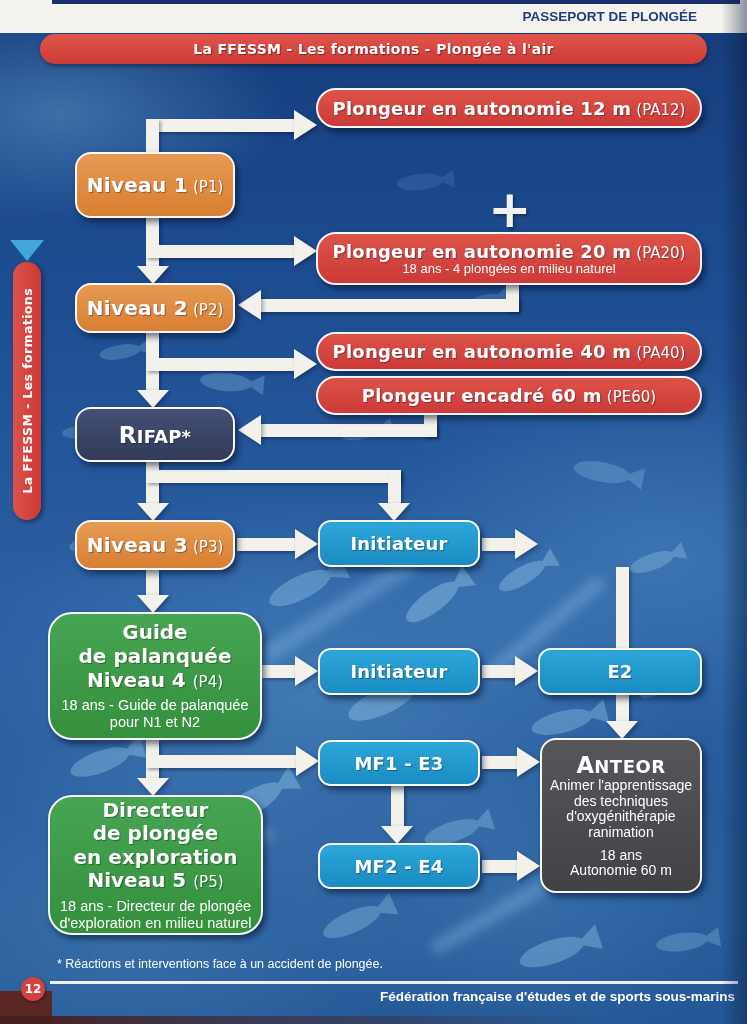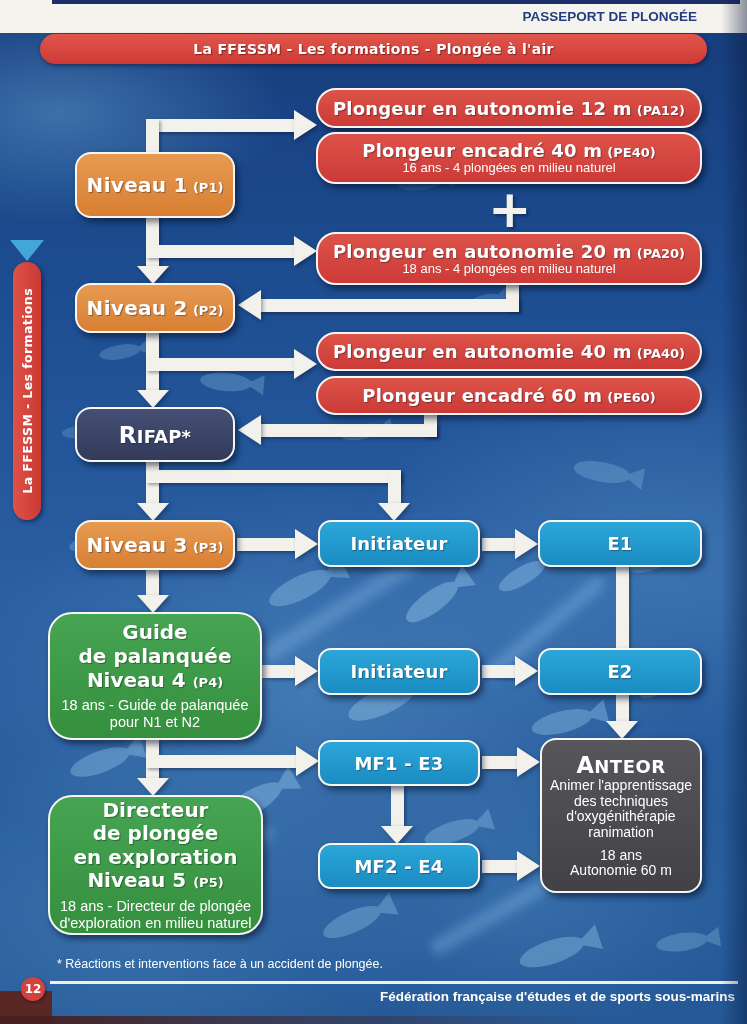--- a/index.html
+++ b/index.html
@@ -50,21 +50,21 @@
     justify-content:center;text-align:center;}
   .red{background:linear-gradient(180deg,#dc5349,#cc3a37);border-radius:20px;}
   .orange{background:linear-gradient(180deg,#e69a52,#d87f33);border-radius:16px;}
   .blue{background:linear-gradient(180deg,#2ca6d9,#1a8cc2);border-radius:13px;}
   .green{background:linear-gradient(180deg,#46a452,#35903e);border-radius:24px;}
   .navy{background:linear-gradient(180deg,#454f75,#323b5a);border-radius:16px;}
   .gray{background:linear-gradient(180deg,#57565b,#424146);border-radius:16px;}
   .trow{white-space:nowrap;text-shadow:1px 1px 1px rgba(20,20,40,.4);}
   .t18{font-size:18px;font-weight:bold;letter-spacing:.2px;}
   .t20{font-size:20px;font-weight:bold;letter-spacing:.3px;}
-  .code{font-size:13px;font-weight:bold;}
+  .code{font-size:15px;font-weight:normal;}
   .sub{font-family:"Liberation Sans",sans-serif;font-weight:400;font-size:13px;line-height:1.12;}
   .gline{font-size:20px;font-weight:bold;line-height:1.18;text-shadow:1px 1px 1px rgba(10,40,20,.45);}
   .gsub{font-family:"Liberation Sans",sans-serif;font-weight:400;font-size:14.5px;line-height:1.15;margin-top:5px;}
   .flet::first-letter{font-size:1.28em;}
   .anteor-title{font-size:18px;font-weight:bold;letter-spacing:.5px;}
   .anteor-title::first-letter{font-size:1.25em;}
 
   
   .footnote{position:absolute;left:57px;top:957px;z-index:4;color:#fff;font-family:"Liberation Sans",sans-serif;font-size:12.5px;}
   .foot-line{position:absolute;left:50px;top:981px;width:688px;height:3px;background:#f0efe8;z-index:4;}
@@ -193,24 +193,20 @@
   <div class="arr r" style="left:517px;top:747px;"></div>
   <div class="line" style="left:391px;top:786px;width:13px;height:41px;"></div>
   <div class="arr d" style="left:381px;top:826px;"></div>
   <div class="line" style="left:482px;top:860px;width:36px;height:13px;"></div>
   <div class="arr r" style="left:517px;top:851px;"></div>
 
   <div class="box red" style="left:316px;top:88px;width:386px;height:40px;">
     <div class="trow"><span class="t18">Plongeur en autonomie 12 m</span> <span class="code">(PA12)</span></div>
   </div>
 
-  <div class="box red" style="left:316px;top:132px;width:386px;height:52px;">
-    <div class="trow"><span class="t18">Plongeur encadré 40 m</span> <span class="code">(PE40)</span></div>
-    <div class="sub">16 ans - 4 plongées en milieu naturel</div>
-  </div>
 
   <div class="box orange" style="left:75px;top:152px;width:160px;height:66px;">
     <div class="trow"><span class="t20">Niveau 1</span> <span class="code">(P1)</span></div>
   </div>
 
   <div class="box red" style="left:316px;top:232px;width:386px;height:53px;">
     <div class="trow"><span class="t18">Plongeur en autonomie 20 m</span> <span class="code">(PA20)</span></div>
     <div class="sub">18 ans - 4 plongées en milieu naturel</div>
   </div>
 
@@ -231,23 +227,20 @@
   </div>
 
   <div class="box orange" style="left:75px;top:520px;width:160px;height:50px;">
     <div class="trow"><span class="t20">Niveau 3</span> <span class="code">(P3)</span></div>
   </div>
 
   <div class="box blue" style="left:318px;top:520px;width:162px;height:47px;">
     <div class="trow t18">Initiateur</div>
   </div>
 
-  <div class="box blue" style="left:538px;top:520px;width:164px;height:47px;">
-    <div class="trow t18">E1</div>
-  </div>
 
   <div class="box green" style="left:48px;top:612px;width:214px;height:128px;">
     <div class="gline">Guide</div>
     <div class="gline">de palanquée</div>
     <div class="gline"><span>Niveau 4</span> <span class="code">(P4)</span></div>
     <div class="gsub">18 ans - Guide de palanquée pour N1 et N2</div>
   </div>
 
   <div class="box blue" style="left:318px;top:648px;width:162px;height:47px;">
     <div class="trow t18">Initiateur</div>

